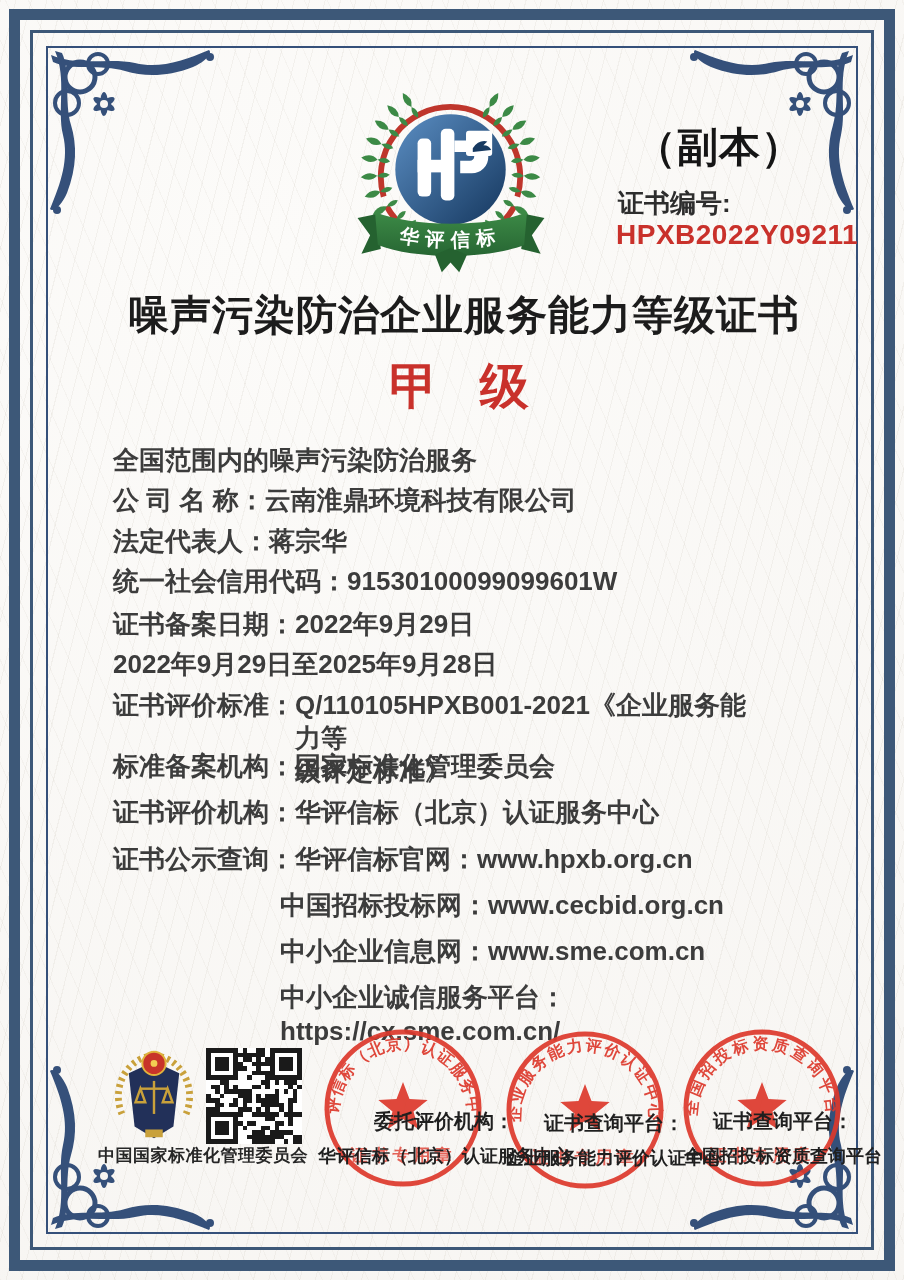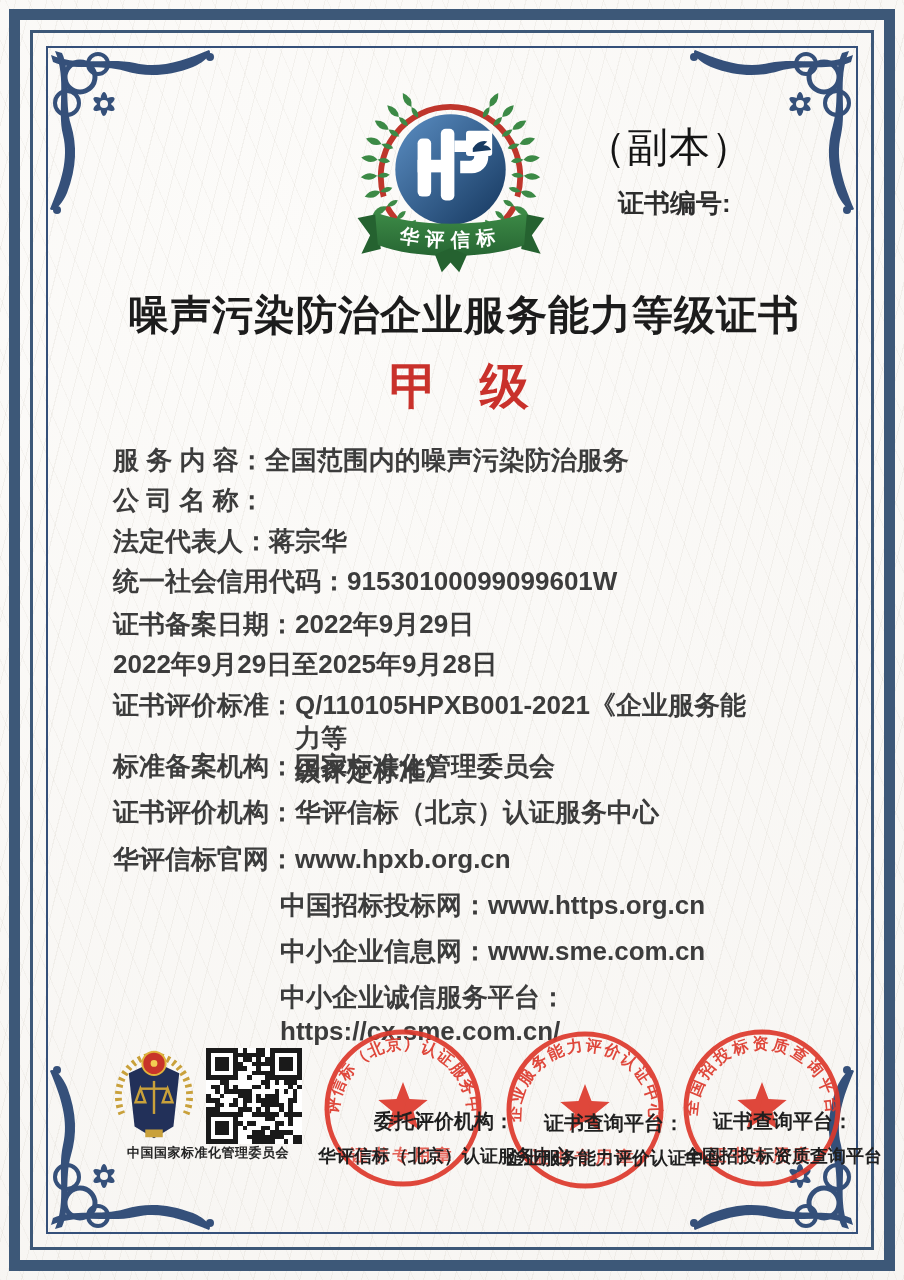--- a/index.html
+++ b/index.html
@@ -15,40 +15,40 @@
   .frame-outer{inset:9px;border:11px solid #3d5878;}
   .frame-mid{inset:30px;border:3px solid #3d5878;}
   .frame-inner{inset:46px;border:2px solid #35507a;}
   .corner{position:absolute;width:170px;height:170px;color:#35507a;}
   .c-tl{left:47px;top:47px;}
   .c-tr{right:47px;top:47px;transform:scaleX(-1);}
   .c-bl{left:47px;bottom:47px;transform:scaleY(-1);}
   .c-br{right:47px;bottom:47px;transform:scale(-1,-1);}
   
   .logo{position:absolute;left:345px;top:92px;width:212px;height:184px;}
-  .copy-label{position:absolute;left:585px;top:120px;font-size:41px;font-weight:400;color:#151515;letter-spacing:1px;}
+  .copy-label{position:absolute;left:635px;top:120px;font-size:41px;font-weight:700;color:#151515;letter-spacing:1px;}
   .certno-label{position:absolute;left:618px;top:186px;font-size:26px;font-weight:700;color:#2d2d2d;}
   .certno-value{position:absolute;left:616px;top:219px;font-size:28px;font-weight:700;color:#c9312b;letter-spacing:.5px;}
   .title{position:absolute;left:12px;top:288px;width:904px;margin:0;text-align:center;
          font-size:41px;font-weight:700;color:#1c1c1c;letter-spacing:1px;}
   .grade{position:absolute;left:14px;top:354px;width:904px;text-align:center;
          font-size:49px;font-weight:700;color:#c9312b;letter-spacing:14px;}
   
   .block{position:absolute;left:113px;width:700px;color:#3c3c3c;font-size:26px;font-weight:600;}
   .b1{top:444px;}.b2{top:596px;margin-top:12px;}.b3{top:750px;}
   .line{display:flex;margin-bottom:7px;line-height:1.28;}
   .b3 .line{margin-bottom:13px;}
   .line .lbl{flex:none;white-space:pre;}
   .line .val{white-space:pre-line;max-width:470px;}
   .line.indent{padding-left:167px;}
   
   .emblem{position:absolute;left:110px;top:1044px;width:88px;height:102px;}
   .qr{position:absolute;left:206px;top:1048px;width:96px;height:96px;}
-  .authority-caption{position:absolute;left:98px;top:1144px;width:220px;text-align:center;
-         font-size:13px;font-weight:700;color:#262626;letter-spacing:.5px;}
+  .authority-caption{position:absolute;left:98px;top:1144px;width:220px;
+         font-size:17px;font-weight:700;color:#262626;letter-spacing:.5px;}
   .seal{position:absolute;width:170px;height:170px;opacity:.92;}
   .s1{left:318px;top:1020px;} .s2{left:500px;top:1022px;} .s3{left:677px;top:1020px;}
   .seal-cap{position:absolute;z-index:5;color:#1f1f1f;}
   .seal-cap .cap-label{font-size:20px;font-weight:700;text-align:center;}
   .seal-cap .cap-name{font-size:18px;font-weight:600;margin-top:9px;white-space:nowrap;}
   .cap1{left:318px;top:1108px;} .cap2{left:506px;top:1110px;} .cap3{left:684px;top:1108px;}
   svg text{font-family:"Liberation Sans","DejaVu Sans",sans-serif;}
 </style>
 </head>
 <body>
@@ -175,31 +175,32 @@
         <path id="bannerArc" d="M38,152 Q102,167 167,152" fill="none"></path>
         <text font-size="20" font-weight="bold" fill="#ffffff" letter-spacing="7">
           <textPath href="#bannerArc" startOffset="50%" text-anchor="middle">华评信标</textPath>
         </text>
       </g>
     </svg>
   </div>
 
   <div class="copy-label">（副本）</div>
   <div class="certno-label">证书编号:</div>
+  <div class="certno-value">HPXB2022Y09211</div>
 
   <h1 class="title">噪声污染防治企业服务能力等级证书</h1>
   <div class="grade">甲 级</div>
 
   <div class="block b1">
     <div class="line">
-        <span class="lbl">服 务 内 容：</span>
         <span class="val">全国范围内的噪声污染防治服务</span>
       </div>
     <div class="line">
         <span class="lbl">公 司 名 称：</span>
+        <span class="val">云南淮鼎环境科技有限公司</span>
       </div>
     <div class="line">
         <span class="lbl">法定代表人：</span>
         <span class="val">蒋宗华</span>
       </div>
     <div class="line">
         <span class="lbl">统一社会信用代码：</span>
         <span class="val">91530100099099601W</span>
       </div>
   </div>
@@ -222,24 +223,25 @@
   <div class="block b3">
     <div class="line">
         <span class="lbl">标准备案机构：</span>
         <span class="val">国家标准化管理委员会</span>
       </div>
     <div class="line">
         <span class="lbl">证书评价机构：</span>
         <span class="val">华评信标（北京）认证服务中心</span>
       </div>
     <div class="line">
+        <span class="lbl">证书公示查询：</span>
         <span class="val">华评信标官网：www.hpxb.org.cn</span>
       </div>
     <div class="line indent">
-        <span class="val">中国招标投标网：www.https.org.cn</span>
+        <span class="val">中国招标投标网：www.cecbid.org.cn</span>
       </div>
     <div class="line indent">
         <span class="val">中小企业信息网：www.sme.com.cn</span>
       </div>
     <div class="line indent">
         <span class="val">中小企业诚信服务平台：https://cx.sme.com.cn/</span>
       </div>
   </div>
 
   <svg class="emblem" viewBox="0 0 90 105">

